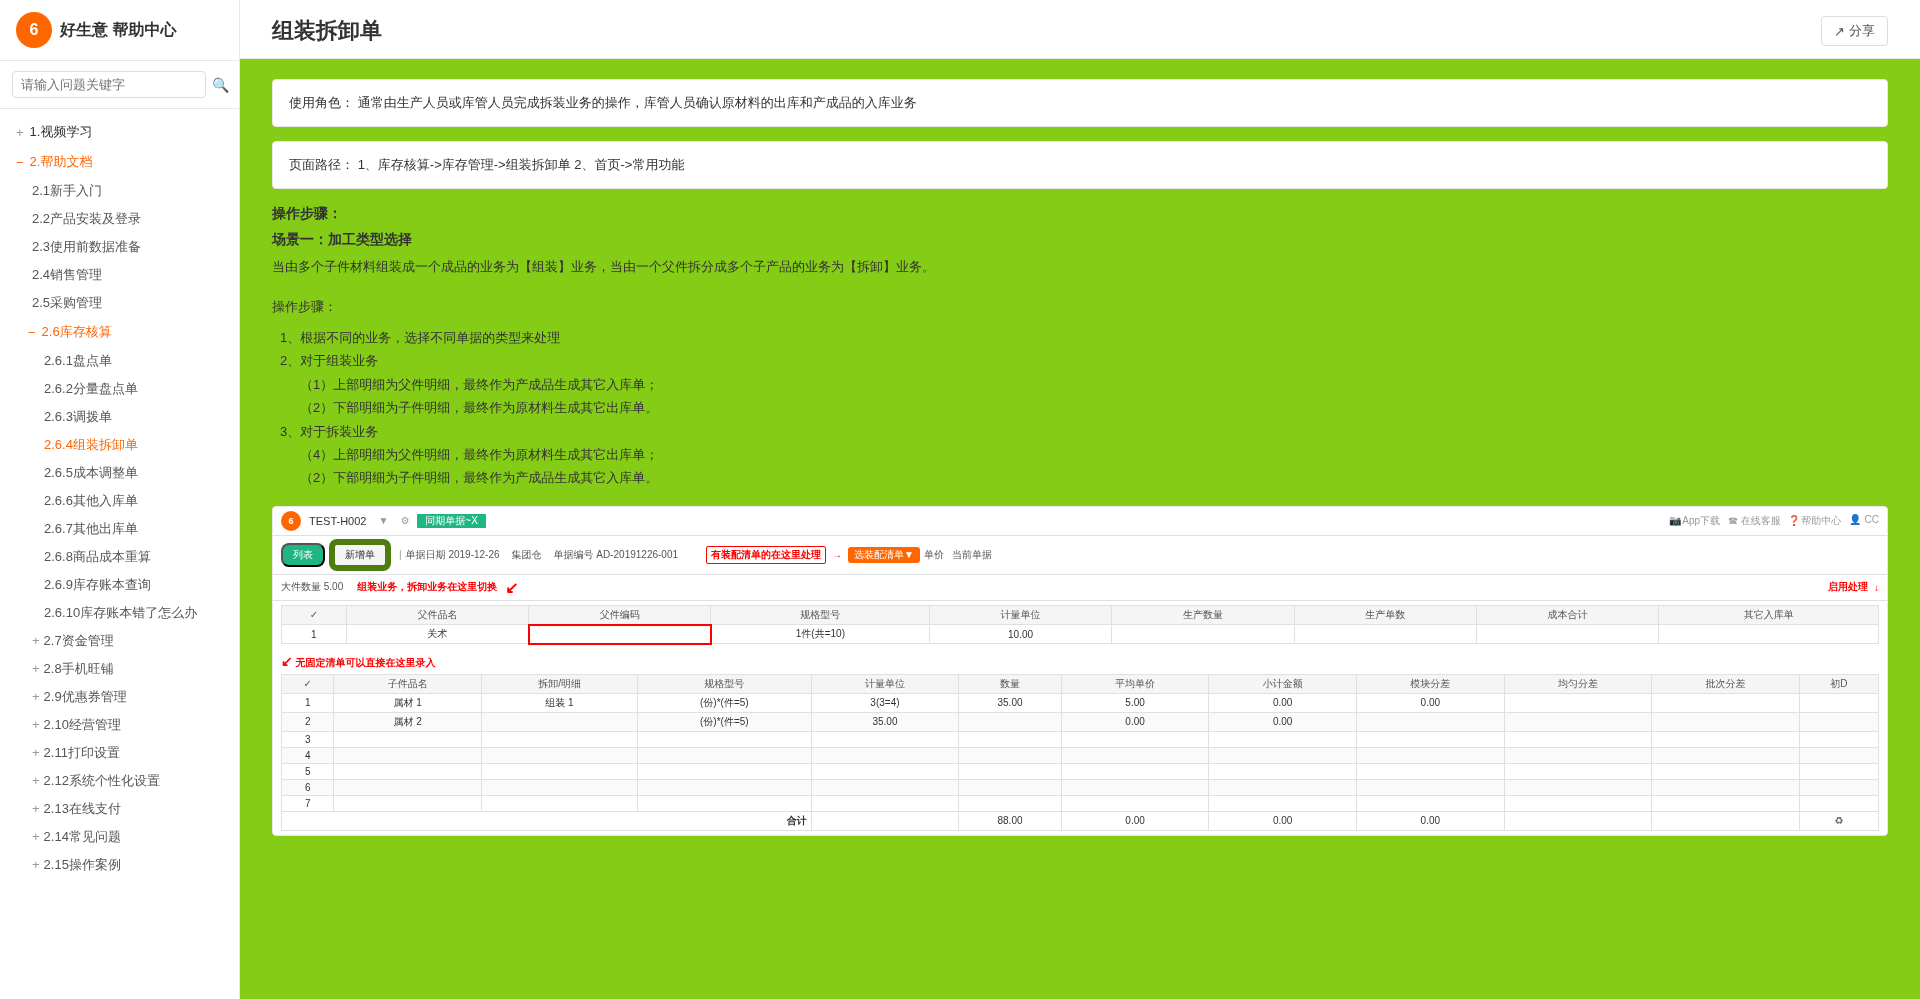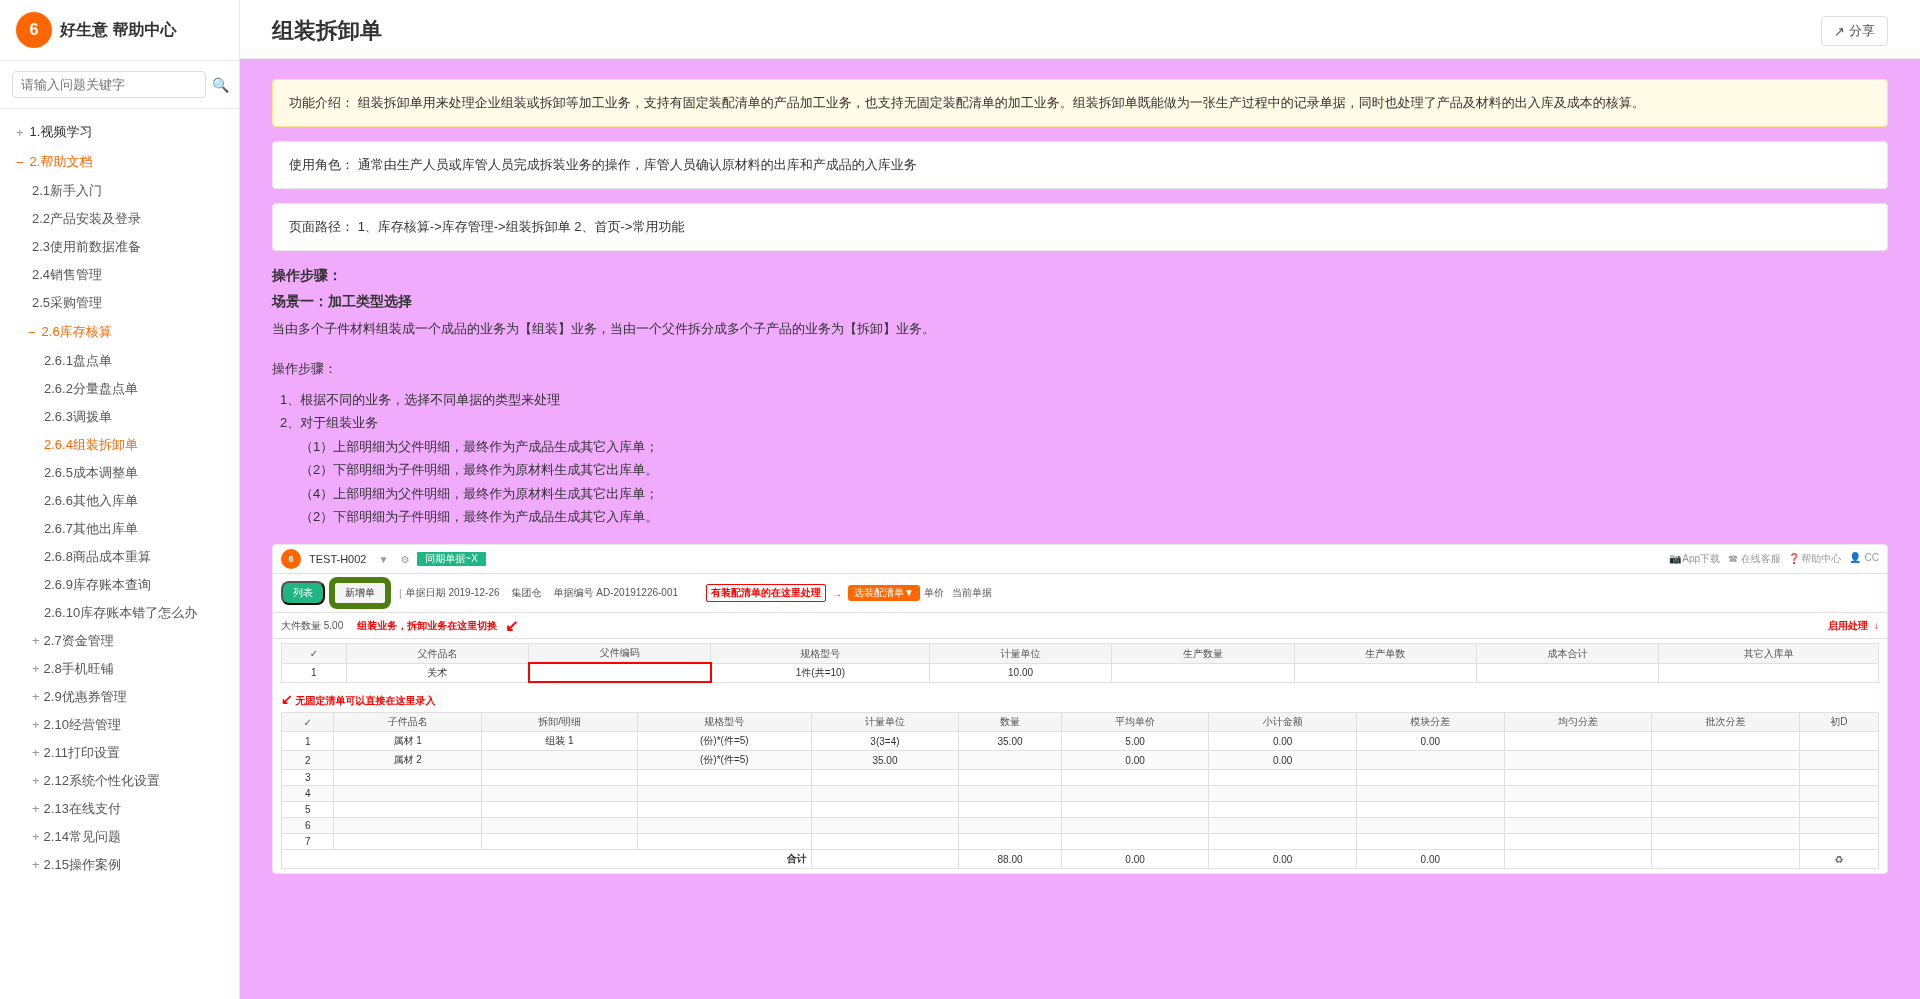--- a/index.html
+++ b/index.html
@@ -76,21 +76,21 @@
       font-size: 13px;
     }
     .nav-sub-item.current { color: #f60; font-weight: 500; }
 
     
     #main {
       flex: 1;
       display: flex;
       flex-direction: column;
       overflow-y: auto;
-      background: #f0abfc;
+      background: #84cc16;
     }
     .main-header {
       display: flex;
       align-items: center;
       justify-content: space-between;
       padding: 16px 32px 12px 32px;
       border-bottom: 1px solid #e8e8e8;
       background: #fff;
     }
     .page-title { font-size: 22px; font-weight: bold; color: #333; }
@@ -276,24 +276,20 @@
 <div id="main">
   <div class="main-header">
     <h1 class="page-title">组装拆卸单</h1>
     <button class="share-btn">
       <span>↗</span>
       <span>分享</span>
     </button>
   </div>
   <div class="main-content">
 
-    <div class="info-block">
-      <span class="bold">功能介绍：</span>
-      <span>组装拆卸单用来处理企业组装或拆卸等加工业务，支持有固定装配清单的产品加工业务，也支持无固定装配清单的加工业务。组装拆卸单既能做为一张生产过程中的记录单据，同时也处理了产品及材料的出入库及成本的核算。</span>
-    </div>
 
     <div class="info-block white">
       <span class="bold">使用角色：</span>
       <span>通常由生产人员或库管人员完成拆装业务的操作，库管人员确认原材料的出库和产成品的入库业务</span>
     </div>
 
     <div class="info-block white">
       <span class="bold">页面路径：</span>
       <span>1、库存核算-&gt;库存管理-&gt;组装拆卸单  2、首页-&gt;常用功能</span>
     </div>
@@ -306,20 +302,21 @@
         <span>当由多个子件材料组装成一个成品的业务为【组装】业务，当由一个父件拆分成多个子产品的业务为【拆卸】业务。</span>
       </div>
     </div>
 
     <div class="content-text bold">操作步骤：</div>
 
     <div class="step-item">1、根据不同的业务，选择不同单据的类型来处理</div>
     <div class="step-item">2、对于组装业务</div>
     <div class="step-item indent">（1）上部明细为父件明细，最终作为产成品生成其它入库单；</div>
     <div class="step-item indent">（2）下部明细为子件明细，最终作为原材料生成其它出库单。</div>
+    <div class="step-item">3、对于拆装业务</div>
     <div class="step-item indent">（4）上部明细为父件明细，最终作为原材料生成其它出库单；</div>
     <div class="step-item indent">（2）下部明细为子件明细，最终作为产成品生成其它入库单。</div>
 
     <div class="screenshot-container">
       <div class="screenshot-wrapper">
 
         <div class="mock-topbar">
           <div class="mock-logo">6</div>
           <span class="mock-company">TEST-H002</span>
           <span style="font-size:10px;color:#999;margin:0 4px;">▼</span>

